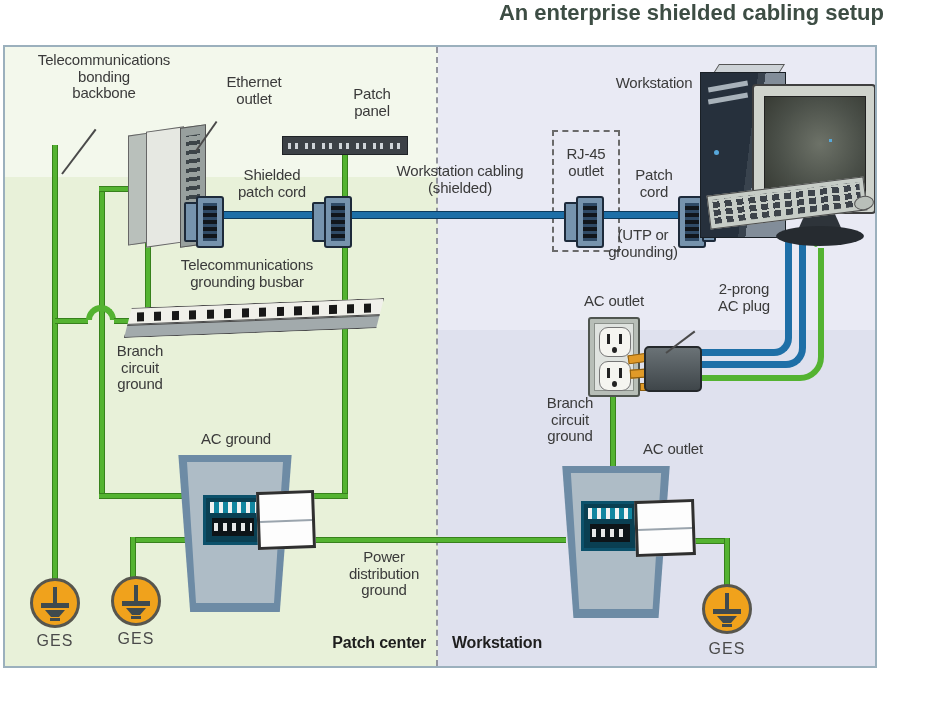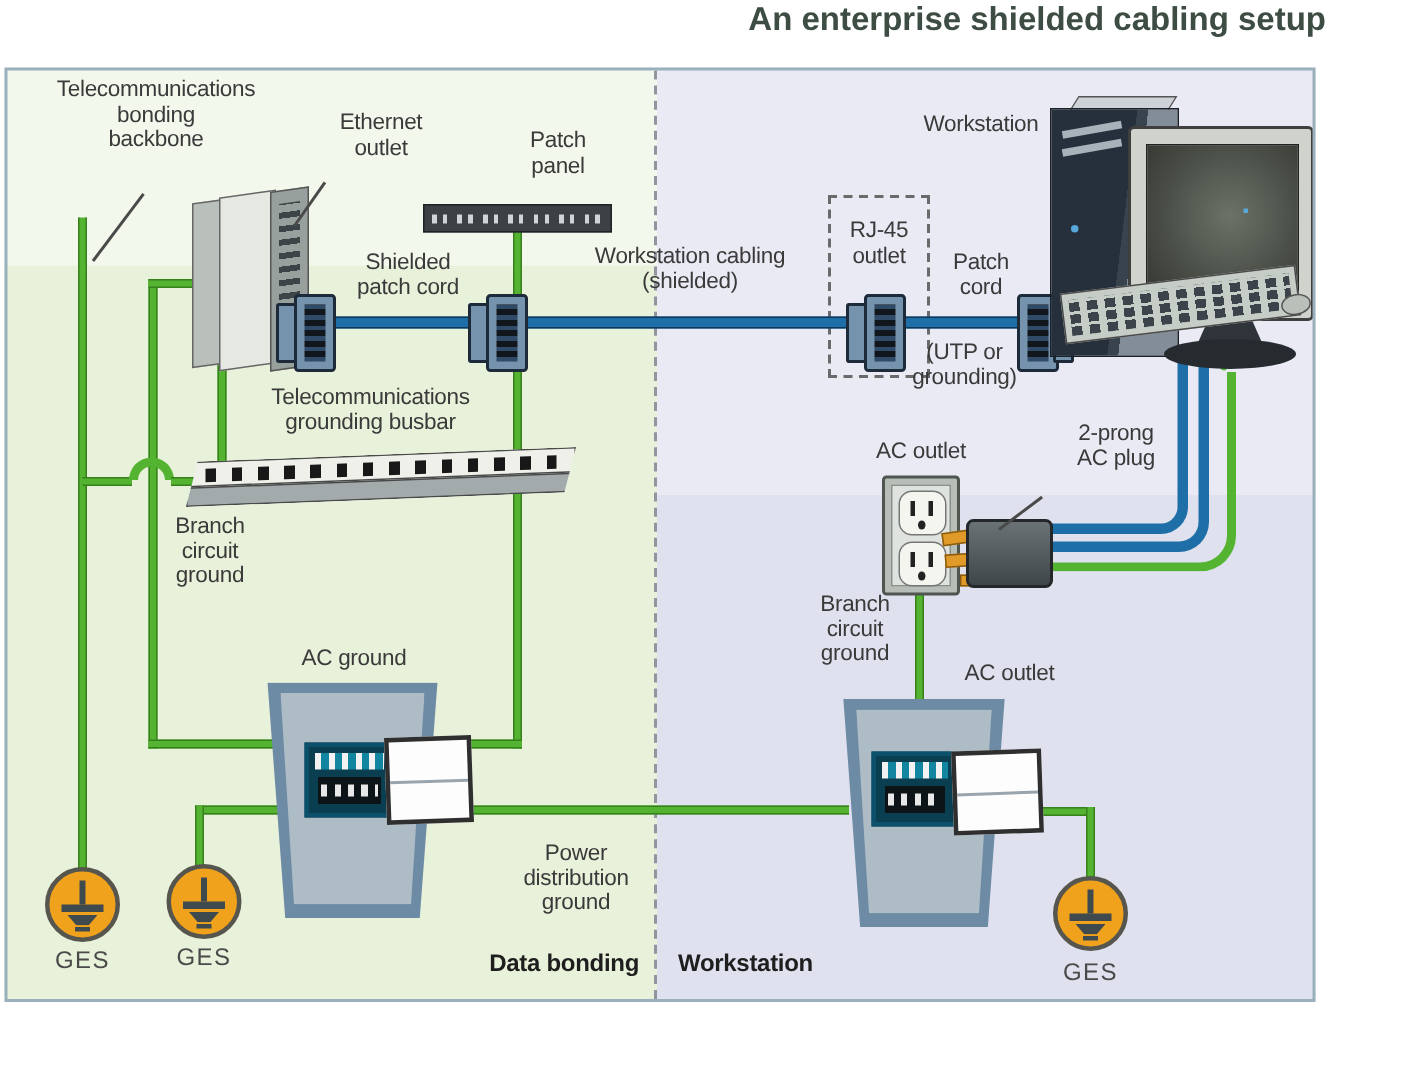--- a/index.html
+++ b/index.html
@@ -220,19 +220,19 @@
 circuit
 ground</div>
 <div class="lbl" style="left:186px;top:431px;width:100px;">AC ground</div>
 <div class="lbl" style="left:566px;top:293px;width:96px;">AC outlet</div>
 <div class="lbl" style="left:688px;top:281px;width:112px;">2-prong
 AC plug</div>
 <div class="lbl" style="left:530px;top:395px;width:80px;">Branch
 circuit
 ground</div>
 <div class="lbl" style="left:622px;top:441px;width:102px;">AC outlet</div>
-<div class="lbl" style="left:328px;top:549px;width:112px;margin-top:12px;">Power
+<div class="lbl" style="left:328px;top:549px;width:112px;">Power
 distribution
 ground</div>
-<div class="lbl lbl-bold" style="left:296px;top:634px;width:130px;text-align:right;">Data bonding</div>
+<div class="lbl lbl-bold" style="left:296px;top:634px;width:130px;text-align:right;">Patch center</div>
 <div class="lbl lbl-bold" style="left:452px;top:634px;width:140px;text-align:left;">Workstation</div>
 
 <div class="abs" style="left:3px;top:45px;width:874px;height:623px;border:2px solid #9bb0bd;box-sizing:border-box;pointer-events:none;"></div>
 
 </body></html>

